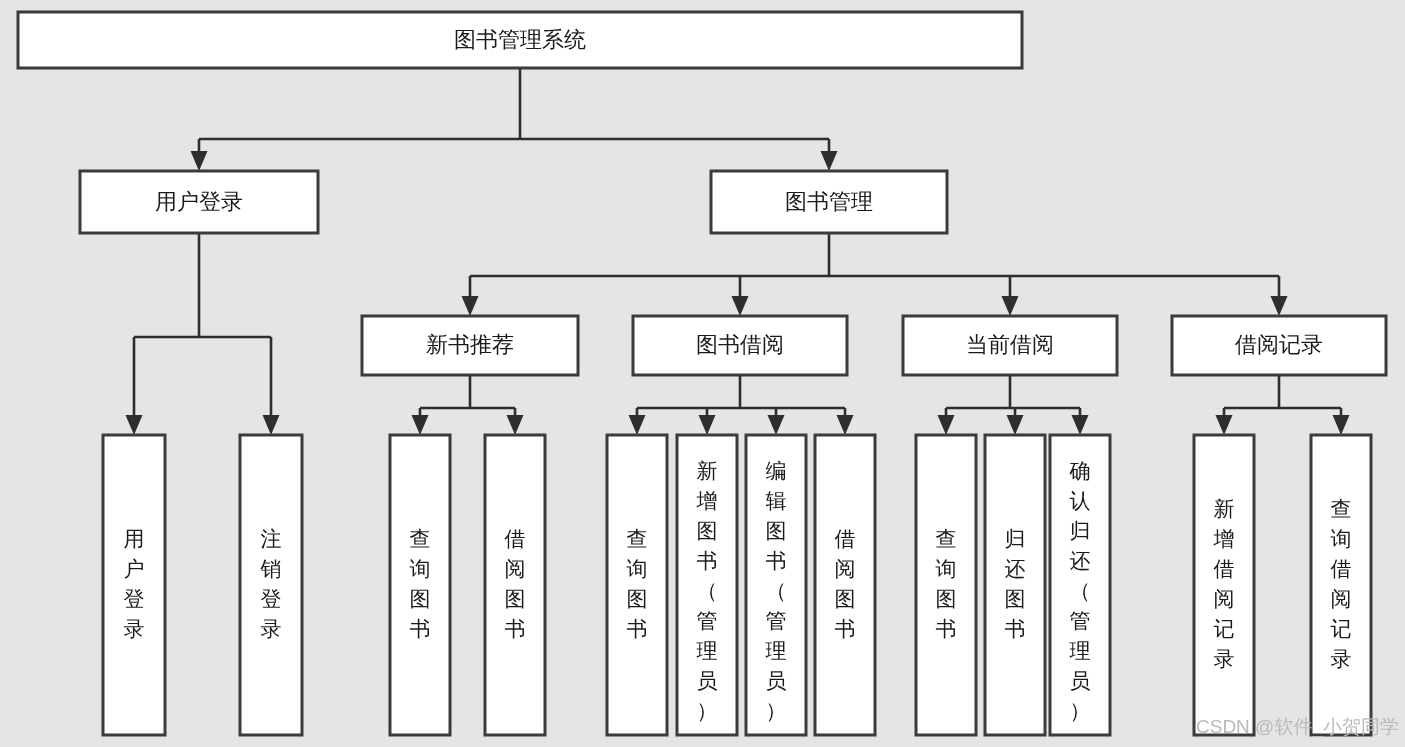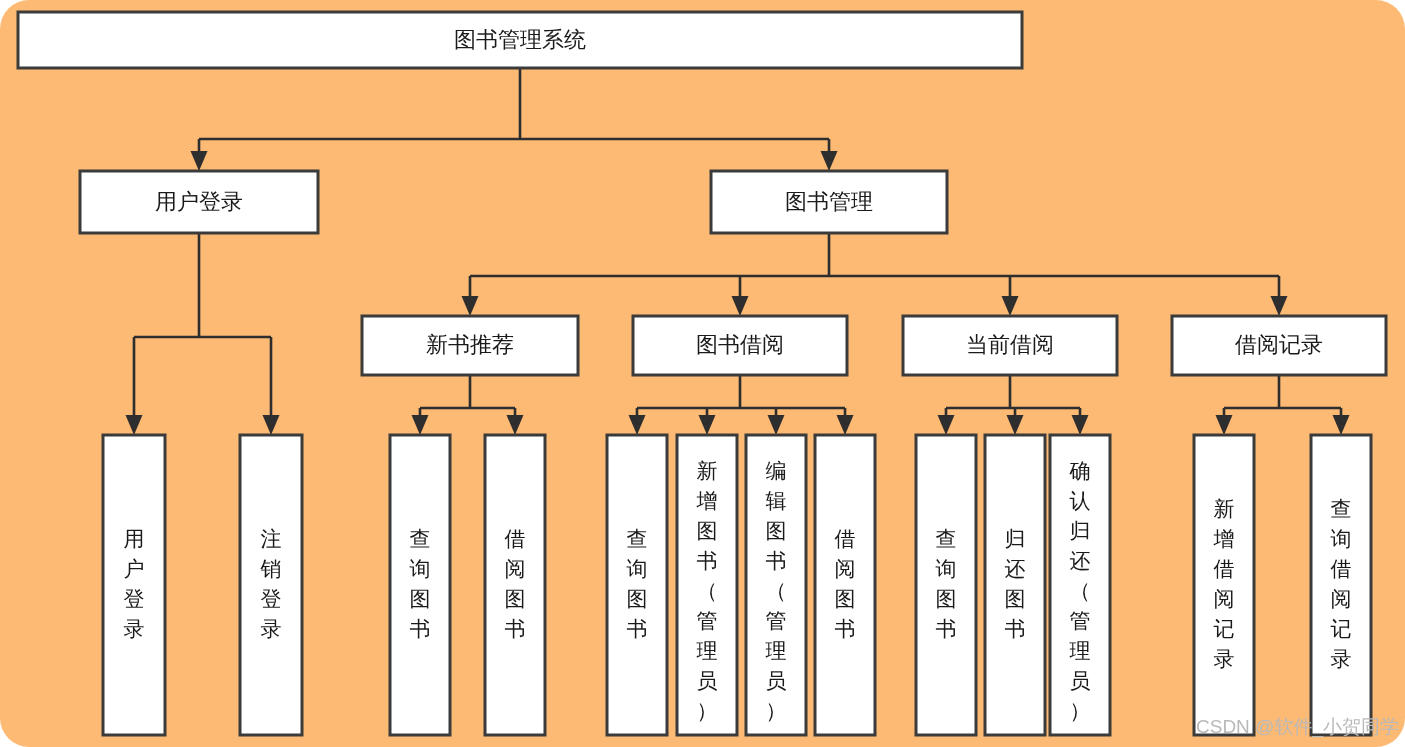--- a/index.html
+++ b/index.html
@@ -8,23 +8,22 @@
     padding: 0;
     background: #ffffff;
   }
   body {
     font-family: "Liberation Sans", "DejaVu Sans", sans-serif;
   }
   #diagram-root {
     position: relative;
     width: 1405px;
     height: 747px;
-    background: #fdba74;
+    background: #e5e5e5;
     overflow: hidden;
-    border-radius: 29px;
   }
   svg.diagram-canvas {
     position: absolute;
     top: 0;
     left: 0;
     width: 1405px;
     height: 747px;
     display: block;
   }
   .node-box {

